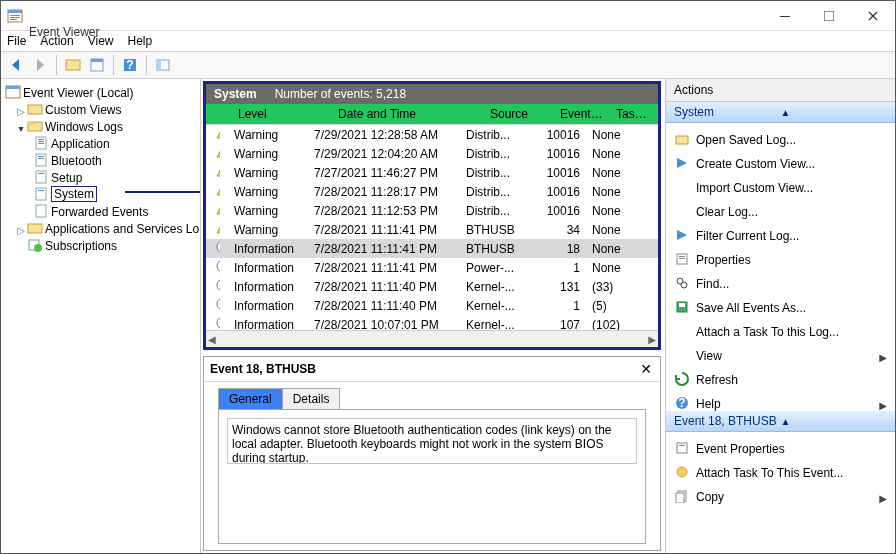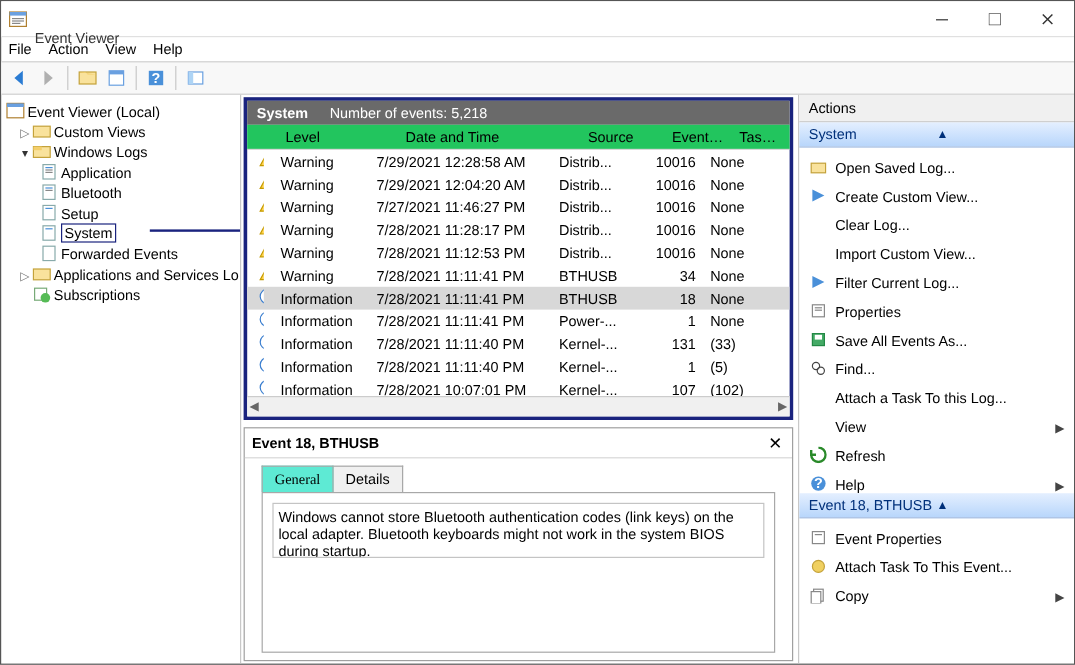--- a/index.html
+++ b/index.html
@@ -51,21 +51,21 @@
 .hscroll { height:17px; background:#f0f0f0; border-top:1px solid #ccc; display:flex; align-items:center; justify-content:space-between; padding:0 2px;}
 .hscroll span{font-size:10px;color:#666;}
 
 
 .detail { border:1px solid #a0a0a0; margin-top:6px; flex:1; display:flex; flex-direction:column; min-height:0;}
 .detail-hdr { display:flex; align-items:center; padding:4px 6px; border-bottom:1px solid #d8d8d8;}
 .detail-hdr .dtitle { flex:1; font-weight:600;}
 .detail-hdr .x { font-size:14px; width:16px; text-align:center;}
 .tabs { display:flex; padding:6px 6px 0 14px; gap:0;}
 .tab { padding:3px 10px; border:1px solid #a8a8a8; background:#fff; border-bottom:none; font-size:12px;}
-.tab.active { background:#5eead4; position:relative; z-index:2;font-family:Liberation Serif, serif;}
+.tab.active { background:#3b82f6; position:relative; z-index:2;}
 .tab.inactive { background:#f0f0f0; border-left:none;}
 .tab-body { margin:0 14px 6px 14px; border:1px solid #a8a8a8; flex:1; padding:8px; background:#fff; overflow:auto;}
 .tab-body .msg { border:1px solid #c4c4c4; background:#fff; padding:4px; font-size:12px; height:46px; overflow:hidden;}
 
 
 .actions { width: 230px; border-left:1px solid #c8c8c8; display:flex; flex-direction:column; overflow-y:auto;}
 .actions-hdr { background:#f0f0f0; padding:4px 8px; font-weight:400; border-bottom:1px solid #c8c8c8;}
 .section-hdr { background: linear-gradient(#e4efff,#b8d6fb); padding:3px 8px; display:flex; align-items:center; color:#00307a; border-bottom:1px solid #9fb9e0;}
 .section-hdr span { flex:1; }
 .section-hdr .chev{font-size:10px;color:#00307a;}
@@ -460,24 +460,24 @@
         </div>
         <div class="action-item">
           <span class="aicon">
             <svg width="14" height="14">
               <path d="M2 2 L12 7 L2 12 Z" fill="#4a90d9"></path>
             </svg>
           </span>
           <span>Create Custom View...</span>
         </div>
         <div class="action-item indent">
+          <span>Import Custom View...</span>
+        </div>
+        <div class="action-item indent">
           <span>Clear Log...</span>
-        </div>
-        <div class="action-item indent">
-          <span>Import Custom View...</span>
         </div>
         <div class="action-item">
           <span class="aicon">
             <svg width="14" height="14">
               <path d="M2 2 L12 7 L2 12 Z" fill="#4a90d9"></path>
             </svg>
           </span>
           <span>Filter Current Log...</span>
         </div>
         <div class="action-item">
@@ -486,34 +486,34 @@
               <rect x="2" y="2" width="10" height="10" fill="#fff" stroke="#888"></rect>
               <rect x="4" y="4" width="6" height="1" fill="#888"></rect>
               <rect x="4" y="6" width="6" height="1" fill="#888"></rect>
             </svg>
           </span>
           <span>Properties</span>
         </div>
         <div class="action-item">
           <span class="aicon">
             <svg width="14" height="14">
+              <circle cx="5" cy="5" r="3" fill="none" stroke="#444"></circle>
+              <circle cx="9" cy="9" r="3" fill="none" stroke="#444"></circle>
+            </svg>
+          </span>
+          <span>Find...</span>
+        </div>
+        <div class="action-item">
+          <span class="aicon">
+            <svg width="14" height="14">
               <rect x="2" y="2" width="10" height="10" fill="#4a6" stroke="#284"></rect>
               <rect x="4" y="3" width="6" height="4" fill="#fff"></rect>
             </svg>
           </span>
           <span>Save All Events As...</span>
-        </div>
-        <div class="action-item">
-          <span class="aicon">
-            <svg width="14" height="14">
-              <circle cx="5" cy="5" r="3" fill="none" stroke="#444"></circle>
-              <circle cx="9" cy="9" r="3" fill="none" stroke="#444"></circle>
-            </svg>
-          </span>
-          <span>Find...</span>
         </div>
         <div class="action-item indent">
           <span>Attach a Task To this Log...</span>
         </div>
         <div class="action-item indent">
           <span>View</span>
           <span class="arrow">▶</span>
         </div>
         <div class="action-item">
           <span class="aicon">

